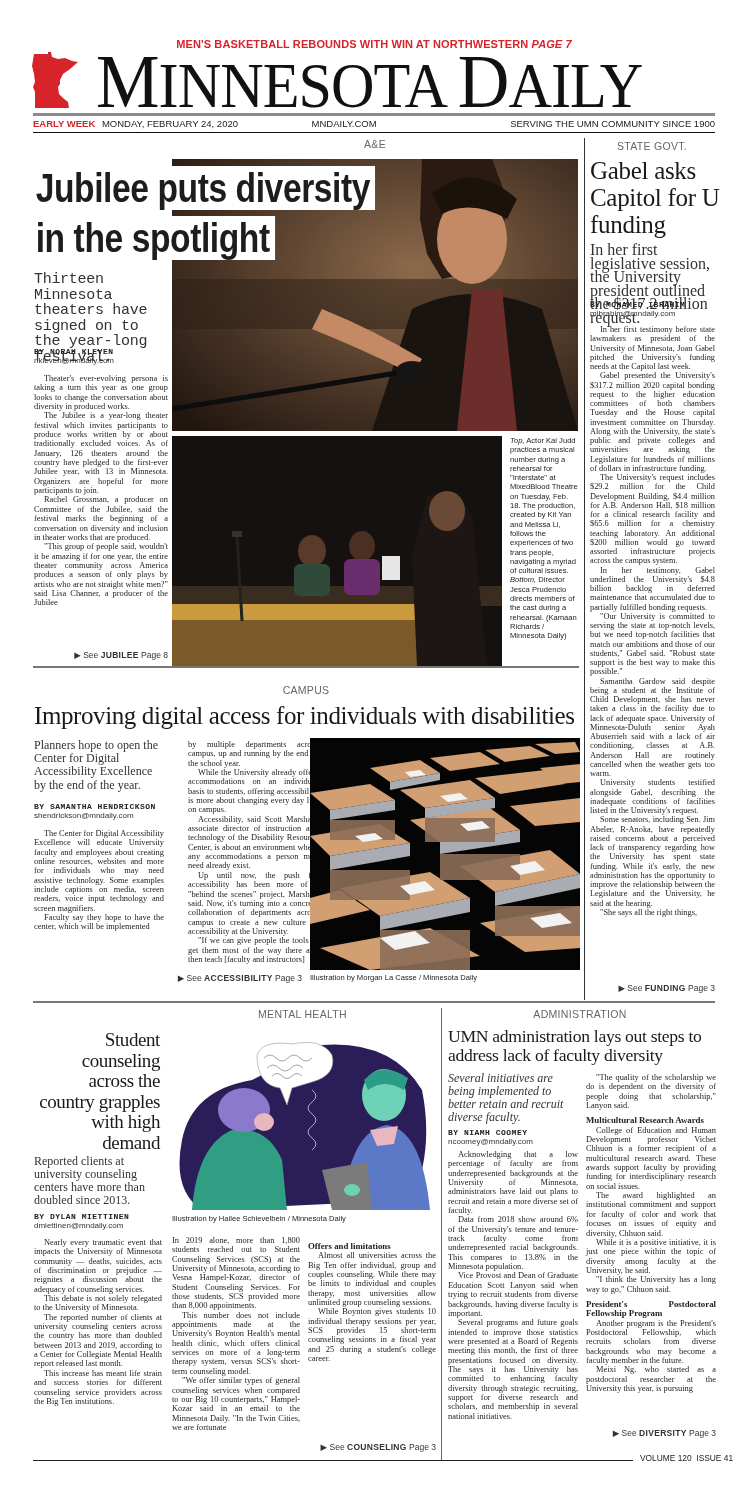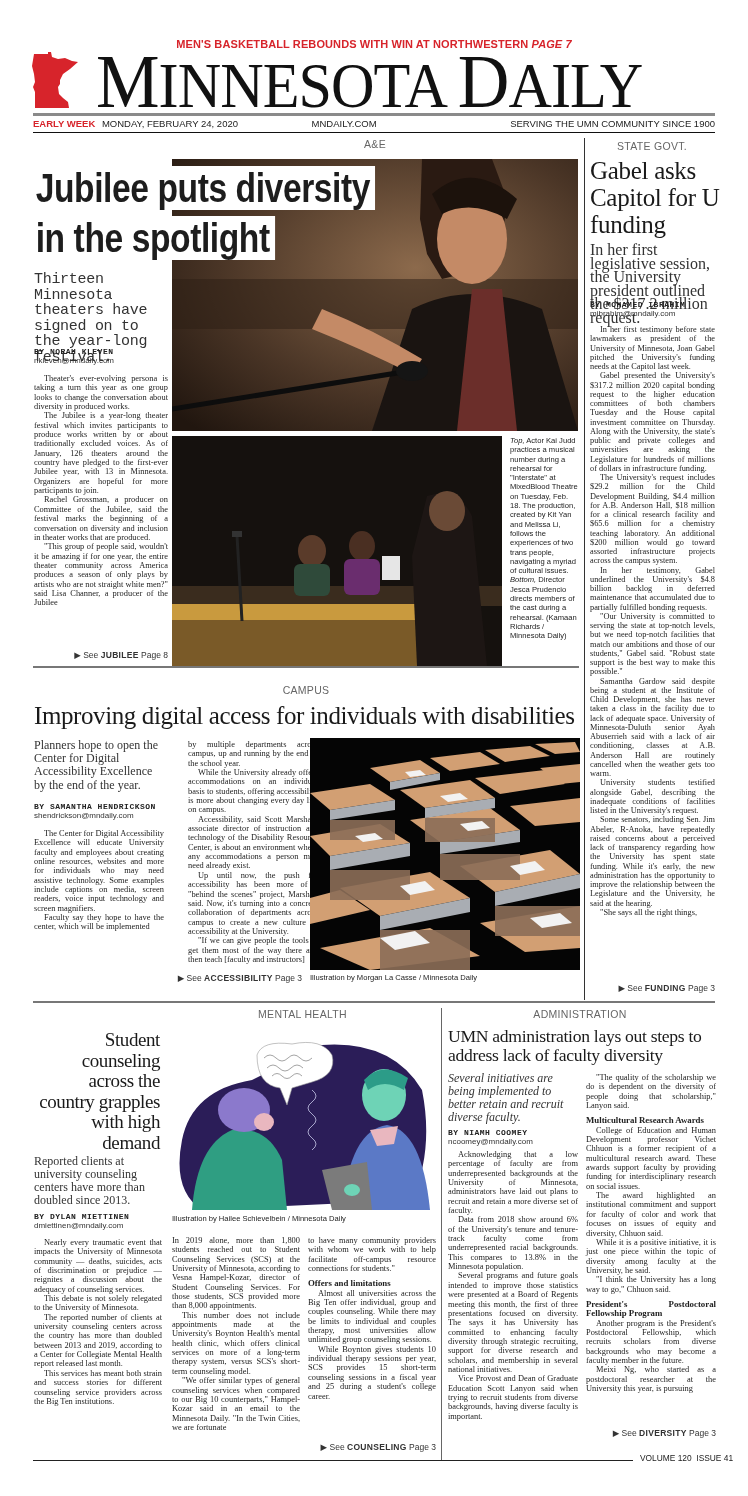--- a/index.html
+++ b/index.html
@@ -266,21 +266,21 @@
 
 <div class="abs" style="left:34px; top:1212px; width:130px;">
   <div class="byline">BY DYLAN MIETTINEN</div>
   <div class="email">dmiettinen@mndaily.com</div>
 </div>
 
 <div class="abs body-text" style="left:34px; top:1238px; width:128px;">
   <p>Nearly every traumatic event that impacts the University of Minnesota community — deaths, suicides, acts of discrimination or prejudice — reignites a discussion about the adequacy of counseling services.</p>
   <p>This debate is not solely relegated to the University of Minnesota.</p>
   <p>The reported number of clients at university counseling centers across the country has more than doubled between 2013 and 2019, according to a Center for Collegiate Mental Health report released last month.</p>
-  <p>This services has meant both strain and success stories for different counseling service providers across the Big Ten institutions.</p>
+  <p>This increase has meant life strain and success stories for different counseling service providers across the Big Ten institutions.</p>
 </div>
 
 <svg class="abs" style="left:172px; top:1030px; width:262px; height:180px;" viewBox="0 0 262 180" preserveAspectRatio="none">
   <path d="M10 110 Q20 60 80 50 L150 15 Q220 10 250 60 Q262 120 240 170 L30 180 Q0 160 10 110 Z" fill="#2b1d58"></path>
 
   <path d="M85 25 Q90 10 120 14 Q150 8 160 25 Q165 45 140 52 L120 58 L115 75 L108 58 Q85 55 85 25 Z" fill="#ffffff" stroke="#999" stroke-width="0.6"></path>
   <path d="M92 28 q6 -6 12 0 t12 0 t12 0 t12 0 M95 38 q6 -6 12 0 t12 0 t12 0 M100 46 q5 -5 10 0 t10 0 t10 0" stroke="#666" fill="none" stroke-width="0.6"></path>
 
   <path d="M140 60 q8 6 0 12 t0 12 t0 12 t0 12 t0 12" stroke="#c8c8e8" fill="none" stroke-width="0.8"></path>
 
@@ -298,21 +298,20 @@
 </svg>
 <div class="abs caption" style="left:172px; top:1214px; width:262px; font-size:7.6px;">Illustration by Hailee Schievelbein / Minnesota Daily</div>
 
 <div class="abs body-text" style="left:172px; top:1236px; width:128px;">
   <p style="text-indent:0">In 2019 alone, more than 1,800 students reached out to Student Counseling Services (SCS) at the University of Minnesota, according to Vesna Hampel-Kozar, director of Student Counseling Services. For those students, SCS provided more than 8,000 appointments.</p>
   <p>This number does not include appointments made at the University's Boynton Health's mental health clinic, which offers clinical services on more of a long-term therapy system, versus SCS's short-term counseling model.</p>
   <p>"We offer similar types of general counseling services when compared to our Big 10 counterparts," Hampel-Kozar said in an email to the Minnesota Daily. "In the Twin Cities, we are fortunate</p>
 </div>
 
 <div class="abs body-text" style="left:308px; top:1236px; width:128px;">
-  <p style="text-indent:0">to have many community providers with whom we work with to help facilitate off-campus resource connections for students."</p>
   <h4>Offers and limitations</h4>
   <p>Almost all universities across the Big Ten offer individual, group and couples counseling. While there may be limits to individual and couples therapy, most universities allow unlimited group counseling sessions.</p>
   <p>While Boynton gives students 10 individual therapy sessions per year, SCS provides 15 short-term counseling sessions in a fiscal year and 25 during a student's college career.</p>
 </div>
 
 <div class="abs jump" style="left:308px; top:1442px; width:128px;">
   <span>▶</span>
   <span>See</span>
   <b>COUNSELING</b>
   <span>Page 3</span>
@@ -327,22 +326,22 @@
 <div class="abs deck" style="left:448px; top:1072px; width:130px; font-size:12px; line-height:13px;font-style:italic;">Several initiatives are being implemented to better retain and recruit diverse faculty.</div>
 
 <div class="abs" style="left:448px; top:1128px; width:130px;">
   <div class="byline">BY NIAMH COOMEY</div>
   <div class="email">ncoomey@mndaily.com</div>
 </div>
 
 <div class="abs body-text" style="left:448px; top:1150px; width:130px;">
   <p>Acknowledging that a low percentage of faculty are from underrepresented backgrounds at the University of Minnesota, administrators have laid out plans to recruit and retain a more diverse set of faculty.</p>
   <p>Data from 2018 show around 6% of the University's tenure and tenure-track faculty come from underrepresented racial backgrounds. This compares to 13.8% in the Minnesota population.</p>
+  <p>Vice Provost and Dean of Graduate Education Scott Lanyon said when trying to recruit students from diverse backgrounds, having diverse faculty is important.</p>
   <p>Several programs and future goals intended to improve those statistics were presented at a Board of Regents meeting this month, the first of three presentations focused on diversity. The says it has University has committed to enhancing faculty diversity through strategic recruiting, support for diverse research and scholars, and membership in several national initiatives.</p>
-  <p>Vice Provost and Dean of Graduate Education Scott Lanyon said when trying to recruit students from diverse backgrounds, having diverse faculty is important.</p>
 </div>
 
 <div class="abs body-text" style="left:586px; top:1073px; width:130px;">
   <p>"The quality of the scholarship we do is dependent on the diversity of people doing that scholarship," Lanyon said.</p>
   <h4>Multicultural Research Awards</h4>
   <p>College of Education and Human Development professor Vichet Chhuon is a former recipient of a multicultural research award. These awards support faculty by providing funding for interdisciplinary research on social issues.</p>
   <p>The award highlighted an institutional commitment and support for faculty of color and work that focuses on issues of equity and diversity, Chhuon said.</p>
   <p>While it is a positive initiative, it is just one piece within the topic of diversity among faculty at the University, he said.</p>
   <p>"I think the University has a long way to go," Chhuon said.</p>
   <h4>President's Postdoctoral Fellowship Program</h4>

